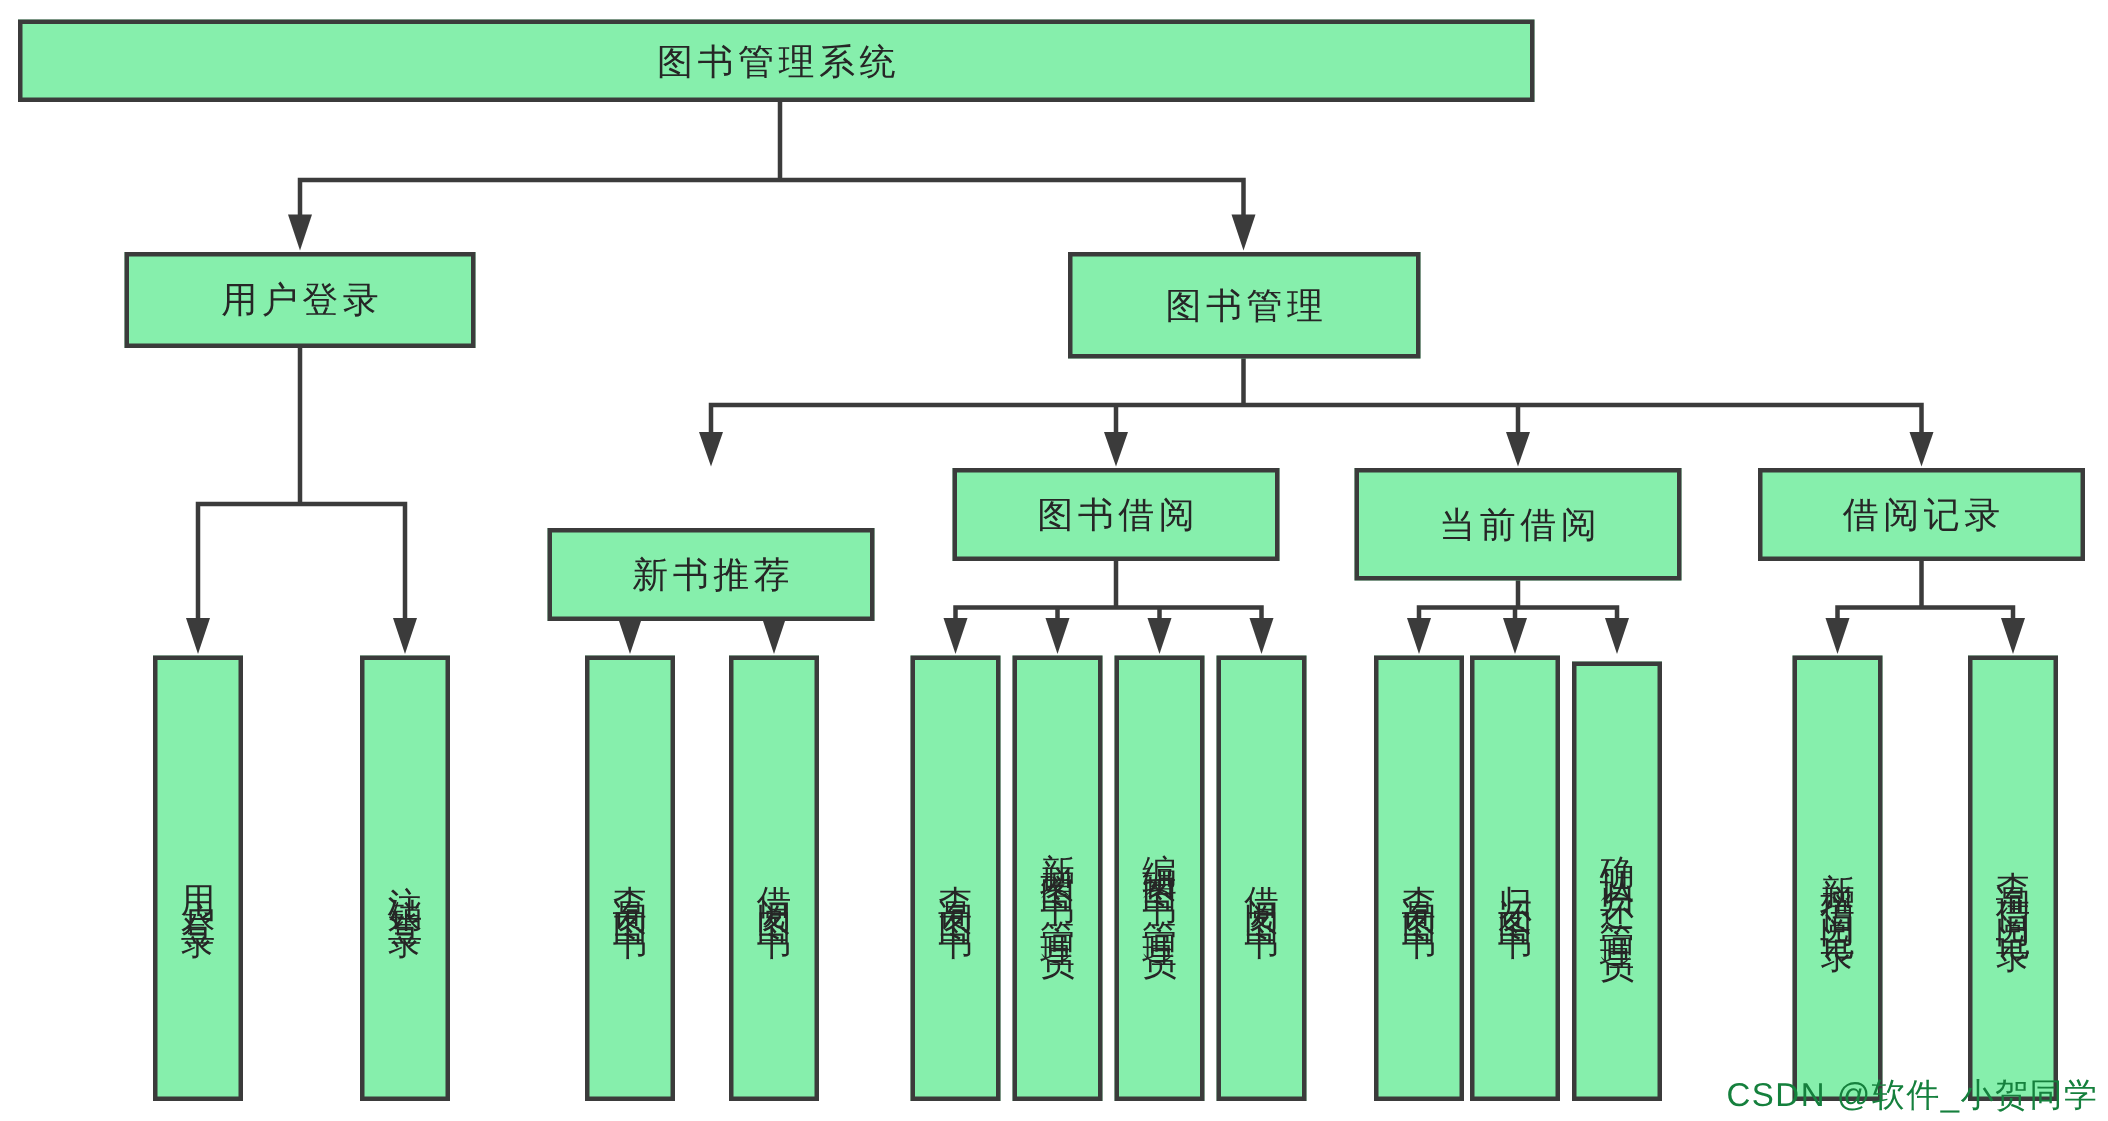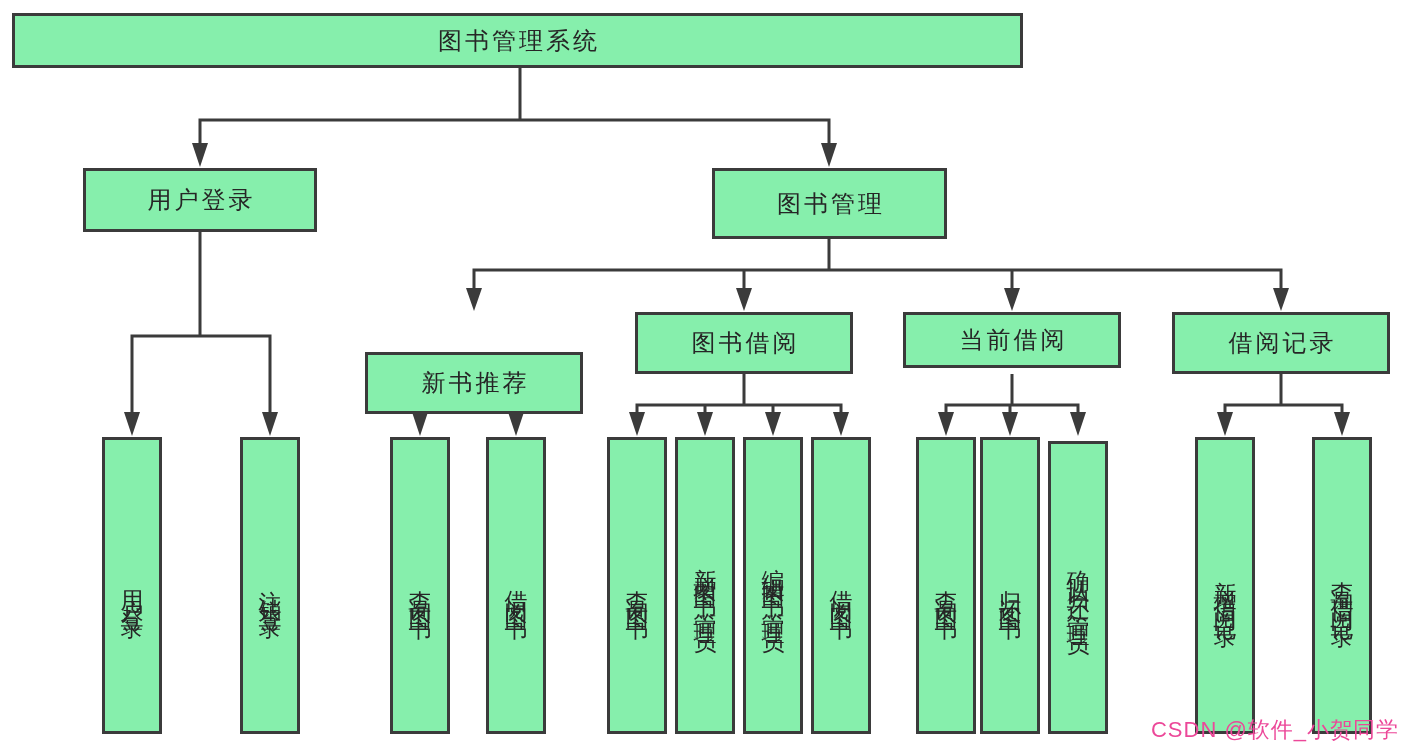--- a/index.html
+++ b/index.html
@@ -37,21 +37,21 @@
     font-size: 23px;
     letter-spacing: 9px;
     padding-top: 9px; 
     line-height: 1;
   }
   .watermark {
     position: absolute;
     right: 6px;
     bottom: 2px;
     font-size: 22px;
-    color: #ec4899;
+    color: #15803d;
     letter-spacing: 1px;
     white-space: nowrap;
   }
 </style>
 </head>
 <body>
 
 <div class="canvas">
 
   <svg class="wires" width="1405" height="747" viewBox="0 0 1405 747" fill="none" stroke="#3b3b3b" stroke-width="3">
@@ -90,21 +90,21 @@
     <polygon fill="#3b3b3b" stroke="none" points="1342,436 1334,412 1350,412"></polygon>
   </svg>
 
   <div class="node h-node" style="left:12px; top:13px; width:1011px; height:55px;">图书管理系统</div>
 
   <div class="node h-node" style="left:83px; top:168px; width:234px; height:64px;">用户登录</div>
   <div class="node h-node" style="left:712px; top:168px; width:235px; height:71px;">图书管理</div>
 
   <div class="node h-node" style="left:365px; top:312px; width:218px; height:62px;margin-top:40px;">新书推荐</div>
   <div class="node h-node" style="left:635px; top:312px; width:218px; height:62px;">图书借阅</div>
-  <div class="node h-node" style="left:903px; top:312px; width:218px; height:56px;">当前借阅</div>
+  <div class="node h-node" style="left:903px; top:312px; width:218px; height:75px;">当前借阅</div>
   <div class="node h-node" style="left:1172px; top:312px; width:218px; height:62px;">借阅记录</div>
 
   <div class="node leaf" style="left:102px; top:437px; width:60px; height:297px;">用户登录</div>
   <div class="node leaf" style="left:240px; top:437px; width:60px; height:297px;">注销登录</div>
 
   <div class="node leaf" style="left:390px; top:437px; width:60px; height:297px;">查询图书</div>
   <div class="node leaf" style="left:486px; top:437px; width:60px; height:297px;">借阅图书</div>
 
   <div class="node leaf" style="left:607px; top:437px; width:60px; height:297px;">查询图书</div>
   <div class="node leaf" style="left:675px; top:437px; width:60px; height:297px;">新增图书（管理员）</div>

